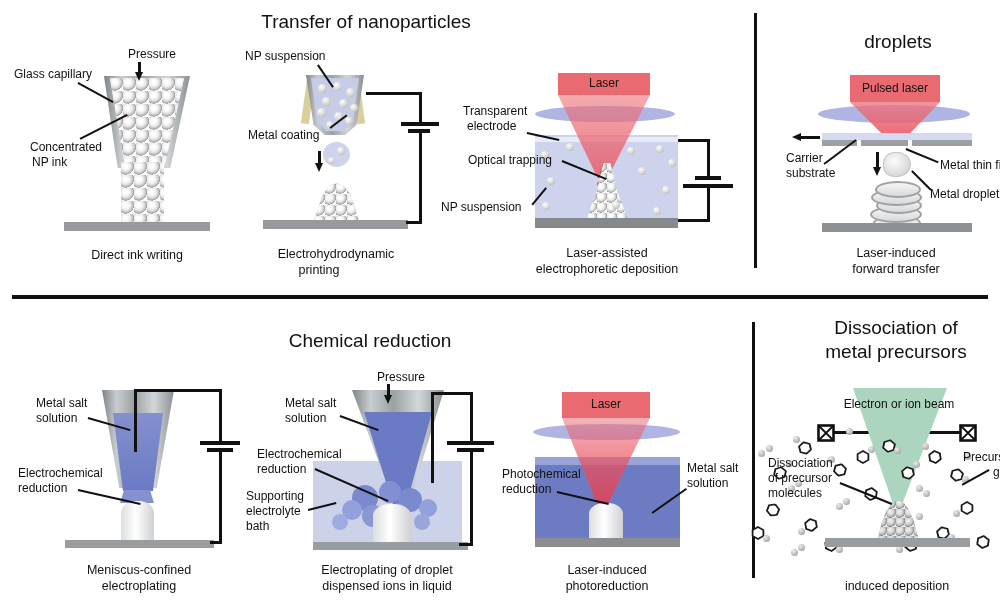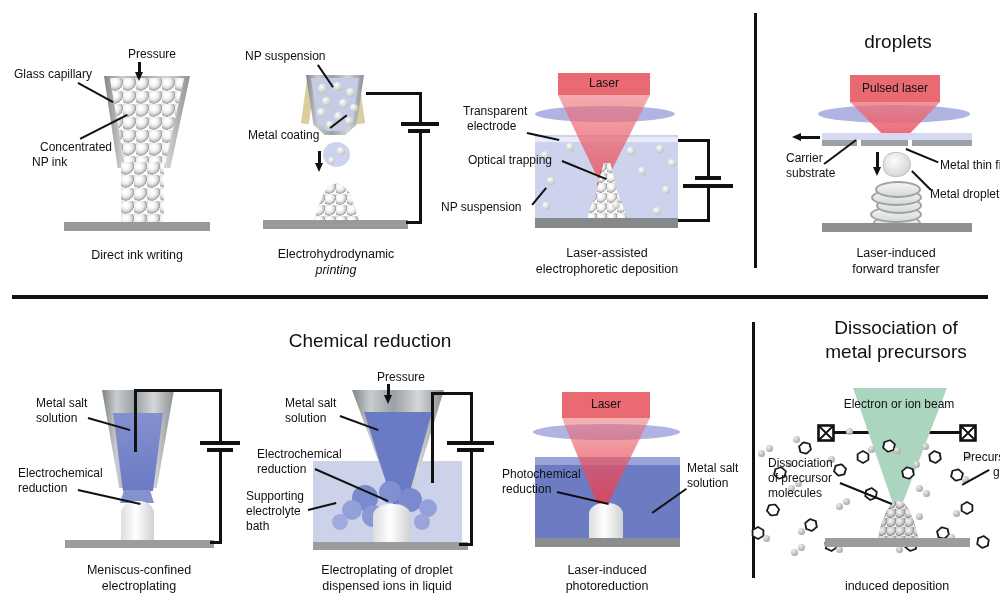--- a/index.html
+++ b/index.html
@@ -38,34 +38,35 @@
 </style>
 </head>
 <body>
 
 <div id="canvas">
 
   <div class="abs" style="left:12px;top:295px;width:976px;height:4px;background:#111;"></div>
   <div class="abs" style="left:754px;top:13px;width:3px;height:255px;background:#111;"></div>
   <div class="abs" style="left:752px;top:322px;width:3px;height:256px;background:#111;"></div>
 
+  <div class="sec" style="left:366px;top:10px;">Transfer of nanoparticles</div>
   <div class="sec" style="left:898px;top:30px;">droplets</div>
   <div class="sec" style="left:370px;top:329px;">Chemical reduction</div>
   <div class="sec" style="left:896px;top:316px;">Dissociation of</div>
   <div class="sec" style="left:896px;top:340px;">metal precursors</div>
 
   <div class="abs glass" style="left:104px;top:76px;width:86px;height:92px;clip-path:polygon(0 0,100% 0,77% 100%,16% 100%);"></div>
   <div class="abs np" style="left:110px;top:78px;width:74px;height:88px;clip-path:polygon(0 0,100% 0,74% 100%,20% 100%);"></div>
   <div class="abs np" style="left:121px;top:162px;width:43px;height:62px;"></div>
   <div class="abs" style="left:64px;top:222px;width:146px;height:9px;background:#97999c;"></div>
   <div class="wire" style="left:138px;top:62px;width:2.5px;height:11px;"></div>
   <div class="headdown" style="left:134.5px;top:72px;"></div>
   <div class="lbl" style="left:128px;top:47px;">Pressure</div>
   <div class="lbl" style="left:14px;top:67px;">Glass capillary</div>
-  <div class="lbl" style="left:40px;top:140px;text-align:center;">Concentrated</div>
+  <div class="lbl" style="left:30px;top:140px;text-align:center;">Concentrated</div>
   <div class="lbl" style="left:32px;top:155px;">NP ink</div>
   <div class="ptr" style="left:78px;top:82px;width:39.8px;transform:rotate(28.5deg);"></div>
   <div class="ptr" style="left:80px;top:138px;width:52.8px;transform:rotate(-27deg);"></div>
   <div class="cap" style="left:137px;top:247px;">Direct ink writing</div>
 
   <div class="abs" style="left:304px;top:78px;width:8px;height:46px;background:#d9ce9c;transform:rotate(8deg);"></div>
   <div class="abs" style="left:354px;top:78px;width:8px;height:46px;background:#d9ce9c;transform:rotate(-8deg);"></div>
   <div class="abs glass" style="left:306px;top:75px;width:58px;height:60px;clip-path:polygon(0 0,100% 0,87% 83%,68% 100%,32% 100%,13% 83%);"></div>
   <div class="abs" style="left:311px;top:78px;width:48px;height:53px;background:#c6cce5;clip-path:polygon(0 0,100% 0,87% 83%,68% 100%,32% 100%,13% 83%);"></div>
   <div class="ball" style="left:318px;top:84px;width:9px;height:9px;"></div>
@@ -89,21 +90,21 @@
   <div class="wire" style="left:419px;top:92px;width:3px;height:31px;"></div>
   <div class="plate" style="left:401px;top:122px;width:38px;"></div>
   <div class="plate" style="left:408px;top:129px;width:22px;"></div>
   <div class="wire" style="left:419px;top:133px;width:3px;height:91px;"></div>
   <div class="wire" style="left:406px;top:221px;width:16px;height:3px;"></div>
   <div class="lbl" style="left:245px;top:49px;">NP suspension</div>
   <div class="lbl" style="left:248px;top:128px;">Metal coating</div>
   <div class="ptr" style="left:318px;top:64px;width:26.6px;transform:rotate(55.7deg);"></div>
   <div class="ptr" style="left:330px;top:127px;width:21.4px;transform:rotate(-37.4deg);"></div>
   <div class="cap" style="left:336px;top:246px;">Electrohydrodynamic</div>
-  <div class="cap" style="left:336px;top:262px;font-style:italic;">printing</div>
+  <div class="cap" style="left:319px;top:262px;">printing</div>
 
   <div class="abs" style="left:535px;top:106px;width:140px;height:16px;border-radius:50%;background:#a6ace0;opacity:.9;"></div>
   <div class="abs" style="left:535px;top:135px;width:143px;height:83px;background:#cdd3ec;"></div>
   <div class="abs" style="left:535px;top:137px;width:143px;height:5px;background:#e9ebf7;"></div>
   <div class="abs" style="left:535px;top:218px;width:143px;height:10px;background:#85898c;"></div>
   <div class="abs" style="left:558px;top:73px;width:92px;height:22px;background:#e96a70;"></div>
   <div class="lbl" style="left:558px;top:76px;width:92px;text-align:center;">Laser</div>
   <div class="abs" style="left:558px;top:95px;width:92px;height:83px;clip-path:polygon(0 0,100% 0,54% 100%,43% 100%);background:linear-gradient(180deg,rgba(236,115,122,.6),rgba(234,90,105,.85));"></div>
   <div class="abs" style="left:600px;top:170px;width:4px;height:4px;border-radius:50%;background:#d9404e;"></div>
   <div class="abs" style="left:607px;top:177px;width:4px;height:4px;border-radius:50%;background:#d9404e;"></div>

